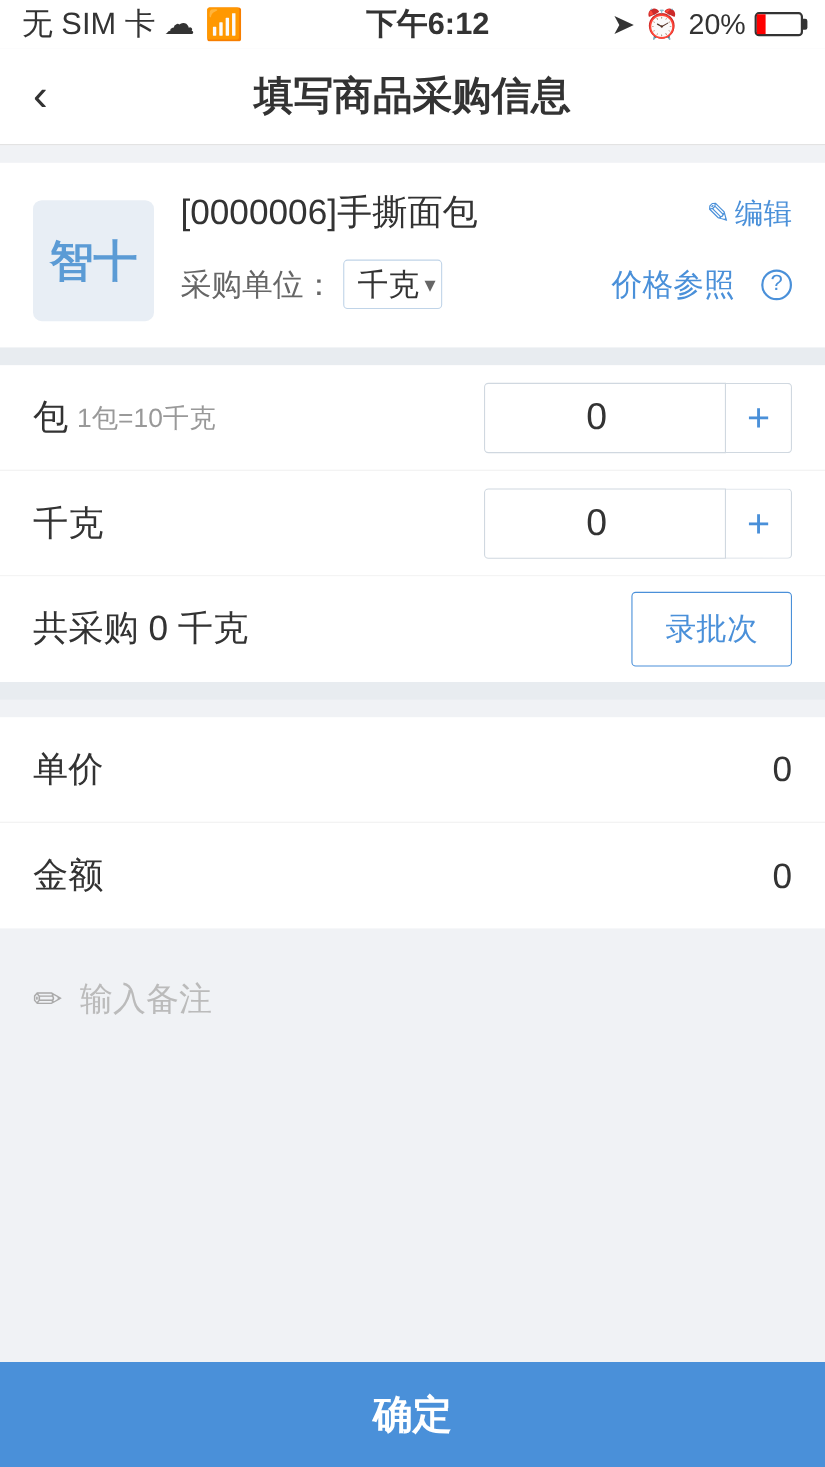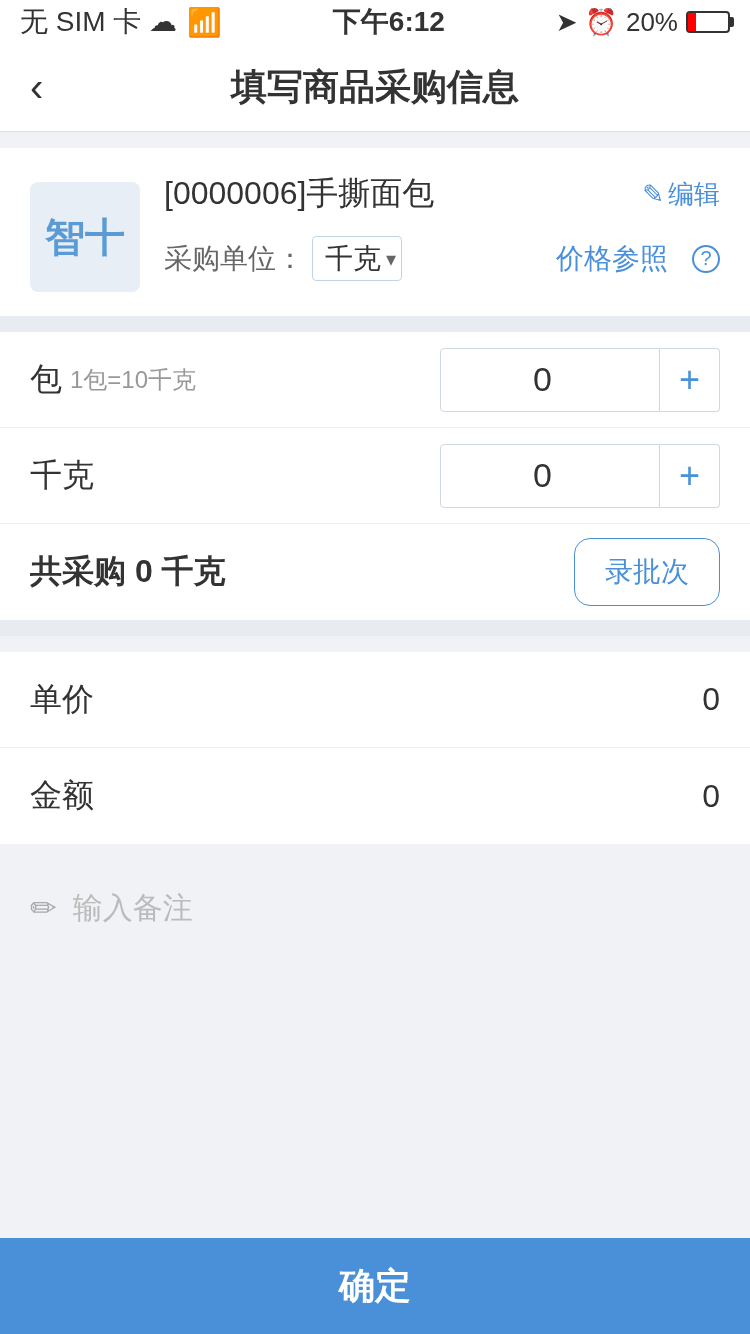--- a/index.html
+++ b/index.html
@@ -240,25 +240,24 @@
       display: flex;
       align-items: center;
       justify-content: space-between;
       padding: 0 30px;
       height: 96px;
       background: #fff;
     }
     .summary-text {
       font-size: 32px;
       color: #333;
-      font-weight: bold;
     }
     .batch-btn {
       border: 1px solid #4a90d9;
-      border-radius: 16px;
+      border-radius: 4px;
       padding: 14px 30px;
       font-size: 28px;
       color: #4a90d9;
       background: #fff;
       cursor: pointer;
     }
 
     
     .price-section {
       background: #fff;

